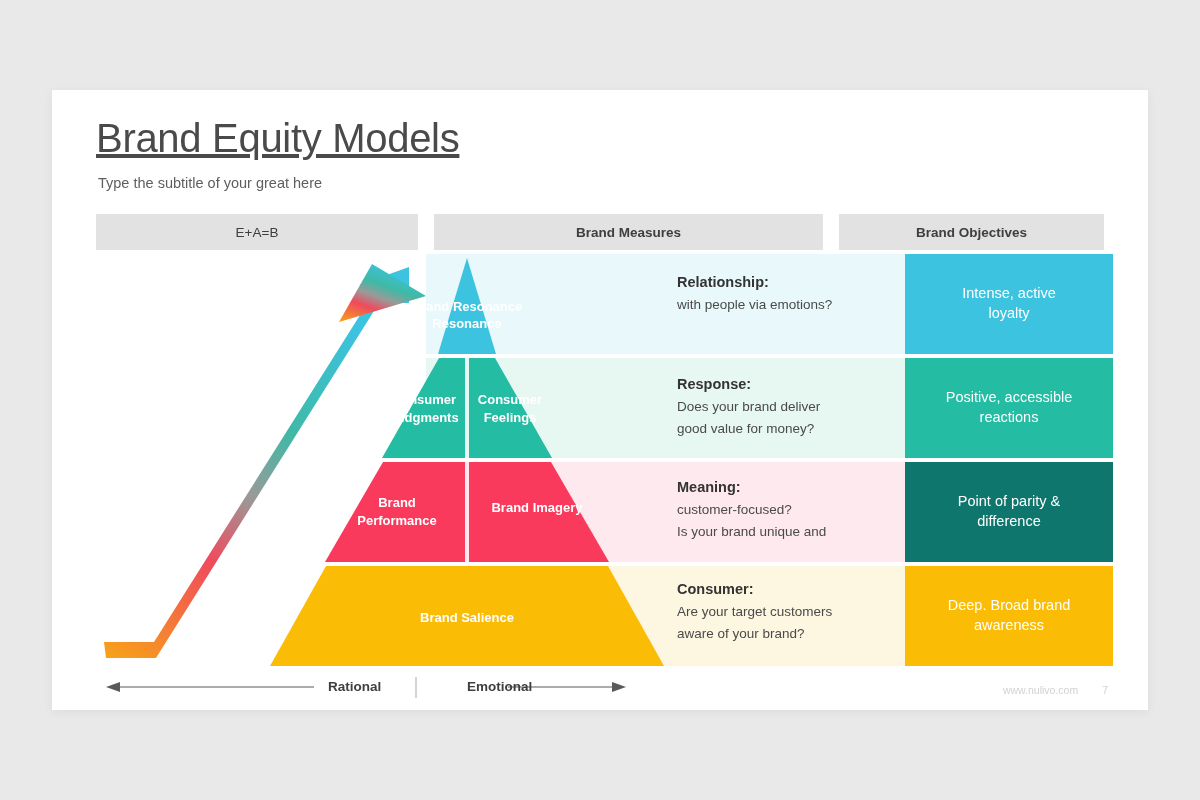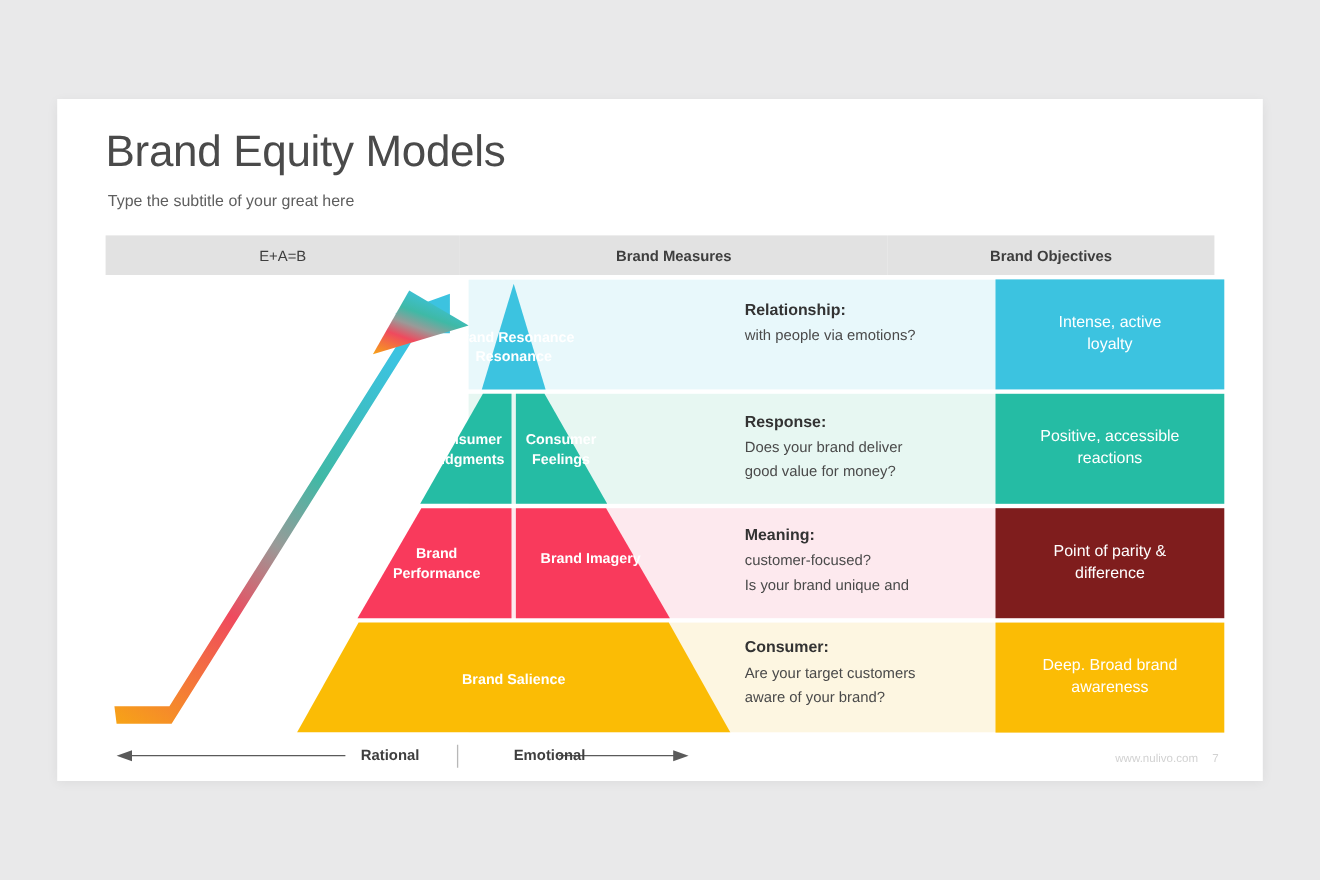--- a/index.html
+++ b/index.html
@@ -14,31 +14,32 @@
     position: absolute;
     left: 52px; top: 90px;
     width: 1096px; height: 620px;
     background: #ffffff;
     box-shadow: 0 2px 10px rgba(0,0,0,0.06);
   }
   #page-title {
     position: absolute; left: 44px; top: 26px;
     font-size: 40px; font-weight: 400; color: #4a4a4a;
     letter-spacing: -0.3px;
+    text-decoration: underline;
   }
   #page-subtitle {
     position: absolute; left: 46px; top: 85px;
     font-size: 14.5px; font-weight: 400; color: #5e5e5e; text-align: center;
   }
 
   
   #header-row {
     position: absolute; left: 44px; top: 124px;
     width: 1008px; height: 36px;
-    display: flex; gap: 0; justify-content: center;
+    display: flex; gap: 16px; justify-content: center;
   }
   .header-cell {
     background: #e2e2e2;
     display: flex; align-items: center; justify-content: center;
     font-size: 13.5px; font-weight: 700; color: #3e3e3e;
   }
   #hdr-eab        { width: 322px; font-weight: 400; }
   #hdr-measures   { width: 389px; }
   #hdr-objectives { flex: 1; }
 
@@ -85,21 +86,21 @@
   .axis-label {
     position: absolute; top: 4px;
     font-size: 13.5px; font-weight: 700; color: #3f3f3f;
   }
   #axis-label-rational { left: 232px; }
   #axis-label-emotional { left: 337px; margin-left: 34px; }
 
   
   #footer {
     position: absolute; right: 40px; bottom: 14px;
-    display: flex; align-items: baseline; gap: 13px;
+    display: flex; align-items: baseline; gap: 24px;
     font-size: 10.5px; color: #d2d2d2;
   }
 </style>
 </head>
 <body>
 
 <div id="slide-card">
 
   <h1 id="page-title">Brand Equity Models</h1>
   <div id="page-subtitle">Type the subtitle of your great here</div>
@@ -193,21 +194,21 @@
         <span>Intense, active</span><br>
         <span>loyalty</span>
       </span>
     </div>
     <div class="objective-cell" style="background:#25bca4">
       <span>
         <span>Positive, accessible</span><br>
         <span>reactions</span>
       </span>
     </div>
-    <div class="objective-cell" style="background:#7f1d1d">
+    <div class="objective-cell" style="background:#0f766e">
       <span>
         <span>Point of parity &amp;</span><br>
         <span>difference</span>
       </span>
     </div>
     <div class="objective-cell" style="background:#fbbc05">
       <span>
         <span>Deep. Broad brand</span><br>
         <span>awareness</span>
       </span>

